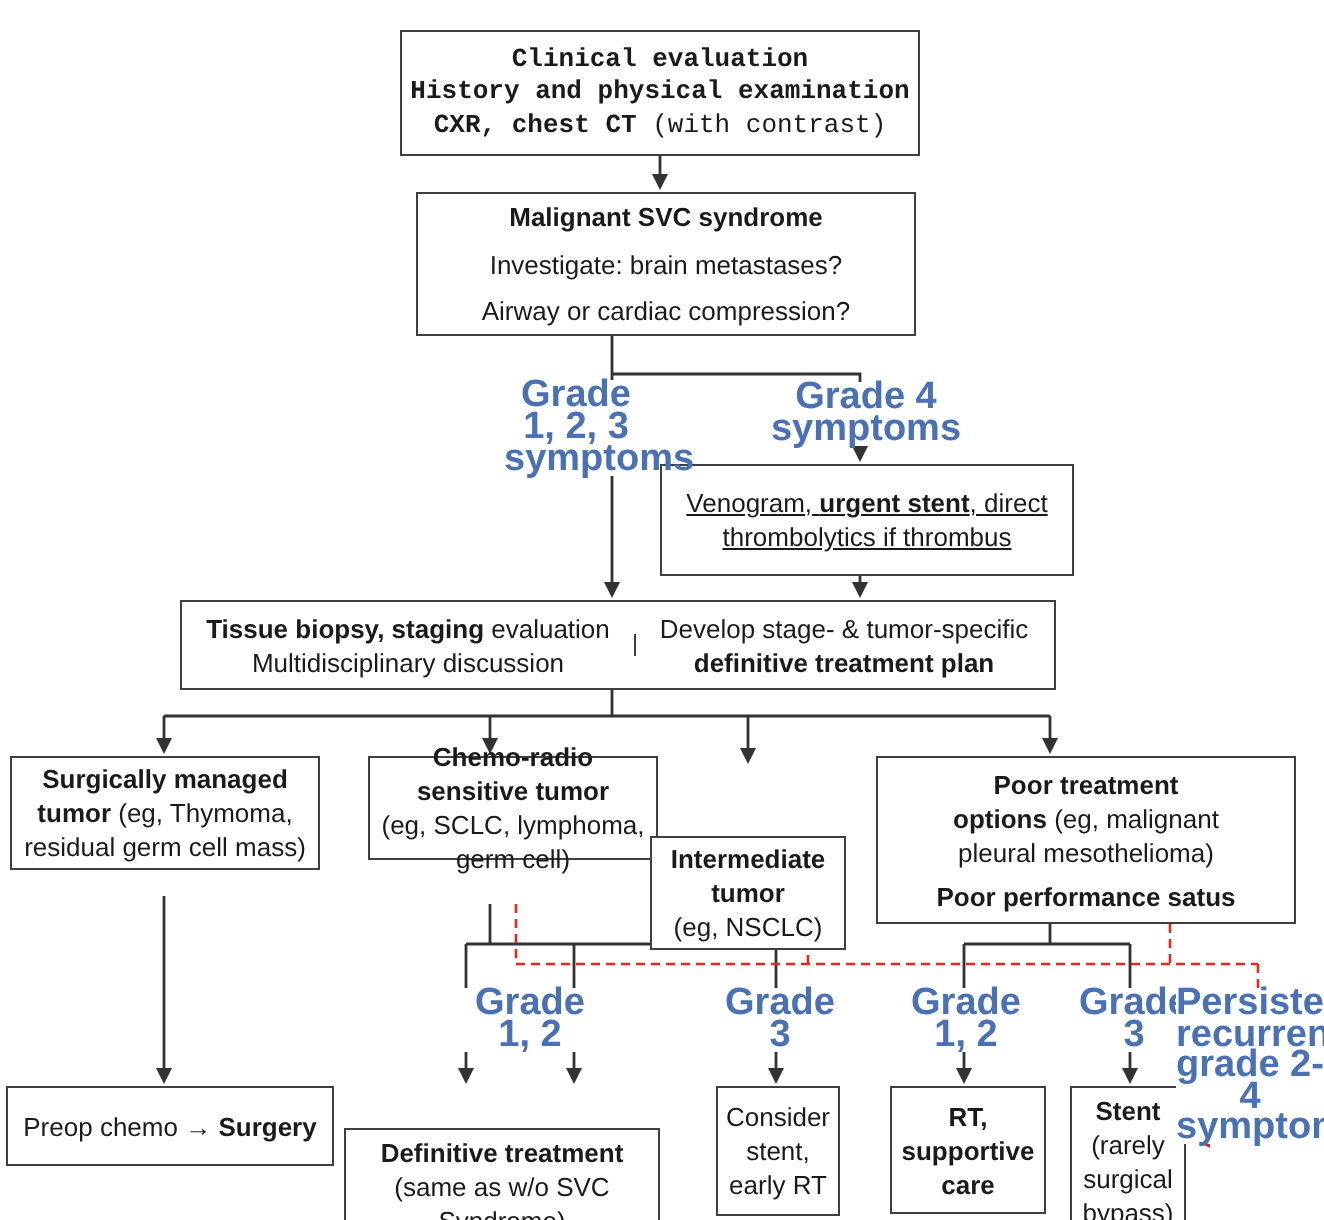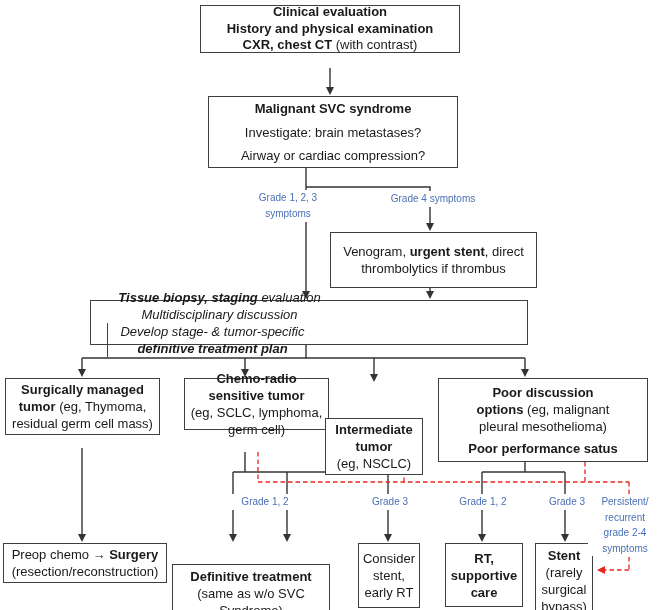--- a/index.html
+++ b/index.html
@@ -20,25 +20,25 @@
   svg .blk{stroke:var(--line-black);stroke-width:1.4;fill:none;}
   svg .blkh{fill:var(--line-black);stroke:none;}
   svg .red{stroke:var(--dashed-red);stroke-width:1.3;fill:none;stroke-dasharray:4.5 3;}
   svg .redh{fill:var(--dashed-red);stroke:none;}
   .box{
     position:absolute;background:var(--box-bg);border:1.4px solid var(--box-border);
     display:flex;flex-direction:column;justify-content:center;
     text-align:center;font-size:13px;line-height:17px;box-sizing:border-box;
   }
   .box .ln{white-space:nowrap;}
-  .wide{flex-direction:column;padding:16px;font-style:italic;}
+  .wide{flex-direction:row;padding:16px;}
   .wide .cell{display:flex;flex-direction:column;justify-content:center;flex:none;box-sizing:border-box;}
   .lbl{
-    position:absolute;color:var(--grade-label-blue);font-size:10px;line-height:16px;
-    text-align:center;white-space:pre-line;background:var(--box-bg);
+    position:absolute;color:var(--grade-label-blue);font-size:19px;line-height:16px;
+    text-align:center;white-space:pre-line;background:var(--box-bg);font-weight:bold;
   }
   #box-malignant{line-height:23px;justify-content:space-between;}
   #box-clinical{line-height:16.5px;}
   #lbl-persistent{line-height:15.5px;}
   b{font-weight:bold;}
 </style>
 </head>
 <body>
 
 <div class="canvas">
@@ -108,33 +108,33 @@
       <line class="red" x1="258" y1="452" x2="258" y2="482"></line>
       <line class="red" x1="404" y1="440" x2="404" y2="482"></line>
       <line class="red" x1="585" y1="462" x2="585" y2="482"></line>
       <line class="red" x1="258" y1="482" x2="629" y2="482"></line>
       <line class="red" x1="629" y1="482" x2="629" y2="570"></line>
       <line class="red" x1="629" y1="570" x2="604" y2="570"></line>
       <polygon class="redh" points="597,570 605,566 605,574"></polygon>
     </g>
   </svg>
 
-  <div class="box" id="box-clinical" style="left:200px;top:5px;width:260px;height:48px;">
+  <div class="box" id="box-clinical" style="left:200px;top:15px;width:260px;height:63px;font-family:Liberation Mono, monospace;">
     <div class="ln"><b>Clinical evaluation</b></div>
     <div class="ln"><b>History and physical examination</b></div>
     <div class="ln"><b>CXR, chest CT</b><span> (with contrast)</span></div>
   </div>
 
   <div class="box" id="box-malignant" style="left:208px;top:96px;width:250px;height:72px;">
     <div class="ln"><b>Malignant SVC syndrome</b></div>
     <div class="ln"><span>Investigate: brain metastases?</span></div>
     <div class="ln"><span>Airway or cardiac compression?</span></div>
   </div>
 
-  <div class="box" style="left:330px;top:232px;width:207px;height:56px;">
+  <div class="box" style="left:330px;top:232px;width:207px;height:56px;text-decoration:underline;">
     <div class="ln"><span>Venogram, </span><b>urgent stent</b><span>, direct</span></div>
     <div class="ln"><span>thrombolytics if thrombus</span></div>
   </div>
 
   <div class="box wide" style="left:90px;top:300px;width:438px;height:45px;">
     <div class="cell" style="width:225px;">
       <div class="ln"><b>Tissue biopsy, staging</b><span> evaluation</span></div>
       <div class="ln"><span>Multidisciplinary discussion</span></div>
     </div>
     <div class="cell" style="width:210px;border-left:1.4px solid var(--box-border);justify-content:center;">
@@ -156,29 +156,28 @@
     <div class="ln"><span>germ cell)</span></div>
   </div>
 
   <div class="box" style="left:325px;top:383px;width:98px;height:57px;margin-top:35px;">
     <div class="ln"><b>Intermediate</b></div>
     <div class="ln"><b>tumor</b></div>
     <div class="ln"><span>(eg, NSCLC)</span></div>
   </div>
 
   <div class="box" style="left:438px;top:378px;width:210px;height:84px;">
-    <div class="ln"><b>Poor discussion</b></div>
+    <div class="ln"><b>Poor treatment</b></div>
     <div class="ln"><b>options</b><span> (eg, malignant</span></div>
     <div class="ln"><span>pleural mesothelioma)</span></div>
     <div class="ln" style="margin-top:5px;"><b>Poor performance satus</b></div>
   </div>
 
   <div class="box" style="left:3px;top:543px;width:164px;height:40px;">
     <div class="ln"><span>Preop chemo </span><span style="font-weight:bold;">→</span> <b>Surgery</b></div>
-    <div class="ln"><span>(resection/reconstruction)</span></div>
   </div>
 
   <div class="box" style="left:172px;top:564px;width:158px;height:59px;">
     <div class="ln"><b>Definitive treatment</b></div>
     <div class="ln"><span>(same as w/o SVC</span></div>
     <div class="ln"><span>Syndrome)</span></div>
   </div>
 
   <div class="box" style="left:358px;top:543px;width:62px;height:65px;">
     <div class="ln"><span>Consider</span></div>

